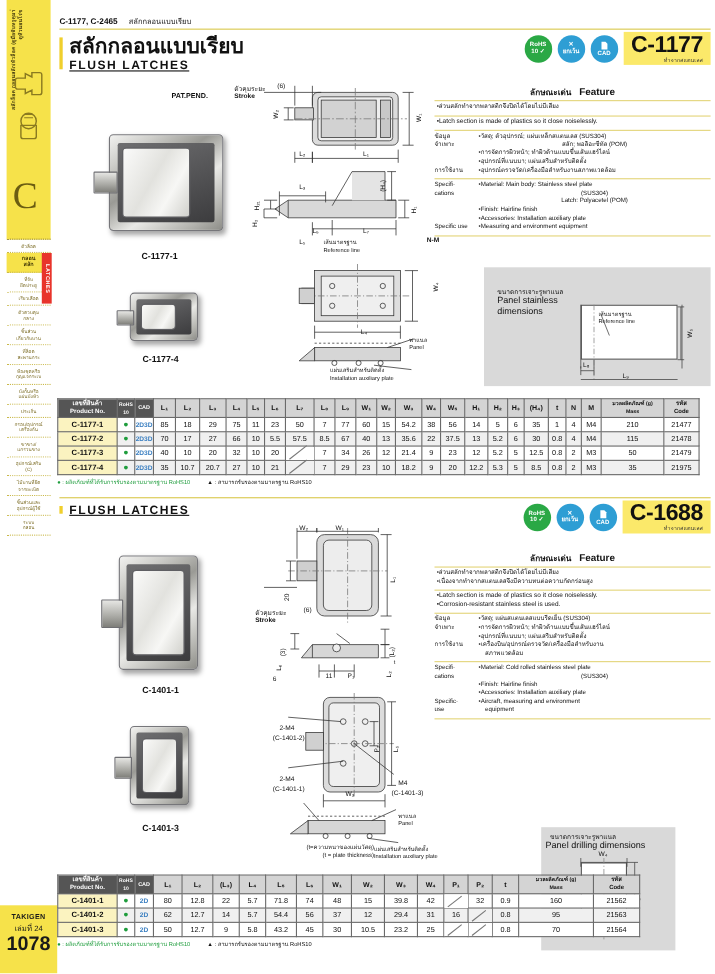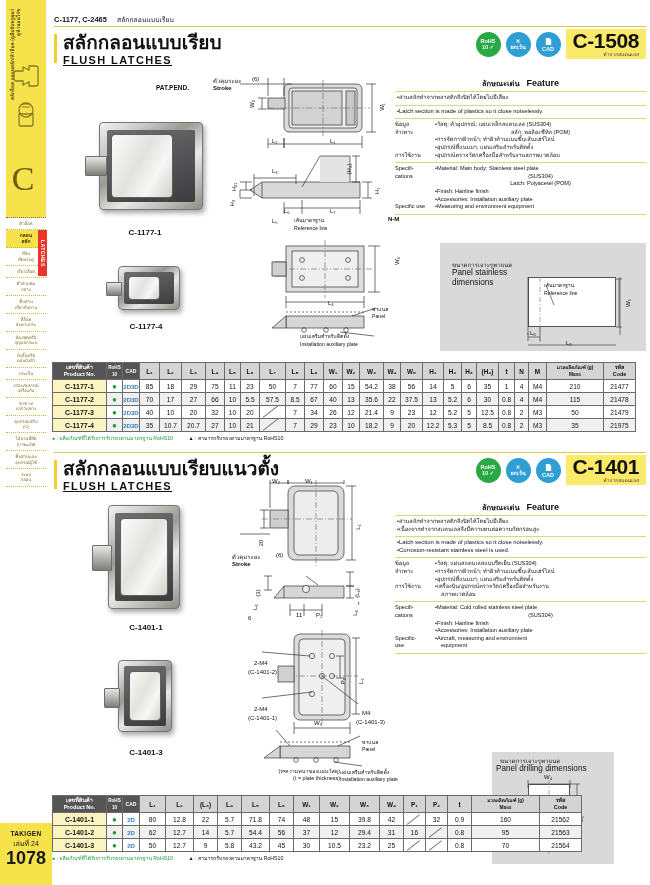--- a/index.html
+++ b/index.html
@@ -247,21 +247,21 @@
         <span>✕</span>
         <span>ยกเว้น</span>
       </div>
       <div class="badge-circ b-cad">
         <svg width="9" height="9" viewBox="0 0 10 10">
             <path d="M2 1 h4 l2 2 v6 h-6 z" fill="#fff"></path>
           </svg>
         <span>CAD</span>
       </div>
       <div class="code-box">
-        <div class="code-num">C-1508</div>
+        <div class="code-num">C-1177</div>
         <div class="code-sub">ทำจากสแตนเลส</div>
       </div>
     </div>
   </div>
 
   <div class="feature" style="left:395px; top:74px; width:251px;">
     <div class="feat-title">
       <span class="th">ลักษณะเด่น</span><span>Feature</span>
     </div>
     <div class="frule"></div>
@@ -618,40 +618,39 @@
       </tbody>
     </table>
     <div class="tbl-note">
       <span class="g">● : ผลิตภัณฑ์ที่ได้รับการรับรองตามมาตรฐาน RoHS10</span>
       <span style="margin-left:14px">▲ : สามารถรับรองตามมาตรฐาน RoHS10</span>
     </div>
   </div>
 
   <div class="section sec-rule-top" style="top:452px;">
     <div class="title-bar">
-      <div class="title-th">สลักกลอนแบบเรียบแนวตั้ง</div>
       <div class="title-en">FLUSH  LATCHES</div>
     </div>
     <div class="badges">
       <div class="badge-circ b-rohs">
         <span>RoHS</span>
         <span>10 ✓</span>
       </div>
       <div class="badge-circ b-blue">
         <span>✕</span>
         <span>ยกเว้น</span>
       </div>
       <div class="badge-circ b-cad">
         <svg width="9" height="9" viewBox="0 0 10 10">
             <path d="M2 1 h4 l2 2 v6 h-6 z" fill="#fff"></path>
           </svg>
         <span>CAD</span>
       </div>
       <div class="code-box">
-        <div class="code-num">C-1401</div>
+        <div class="code-num">C-1688</div>
         <div class="code-sub">ทำจากสแตนเลส</div>
       </div>
     </div>
   </div>
 
   <div class="feature" style="left:395px; top:498px; width:251px;">
     <div class="feat-title">
       <span class="th">ลักษณะเด่น</span><span>Feature</span>
     </div>
     <div class="frule"></div>

